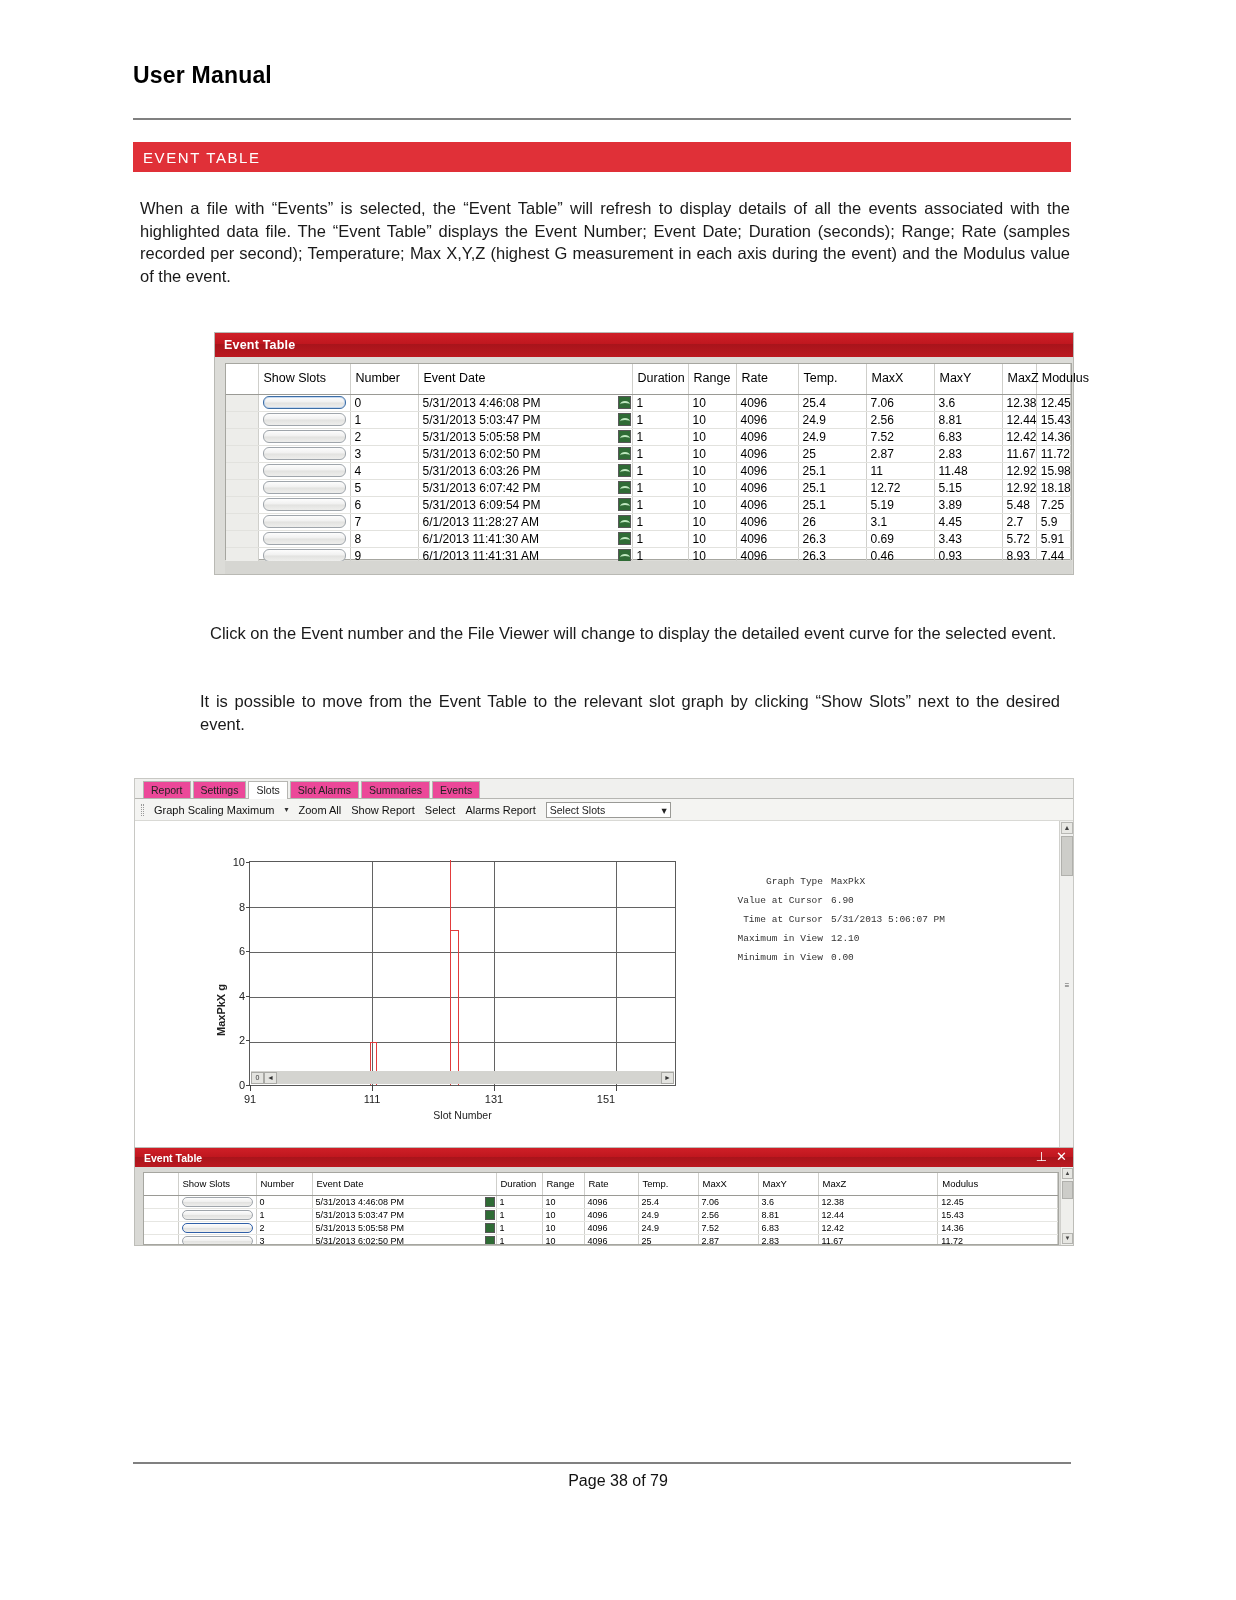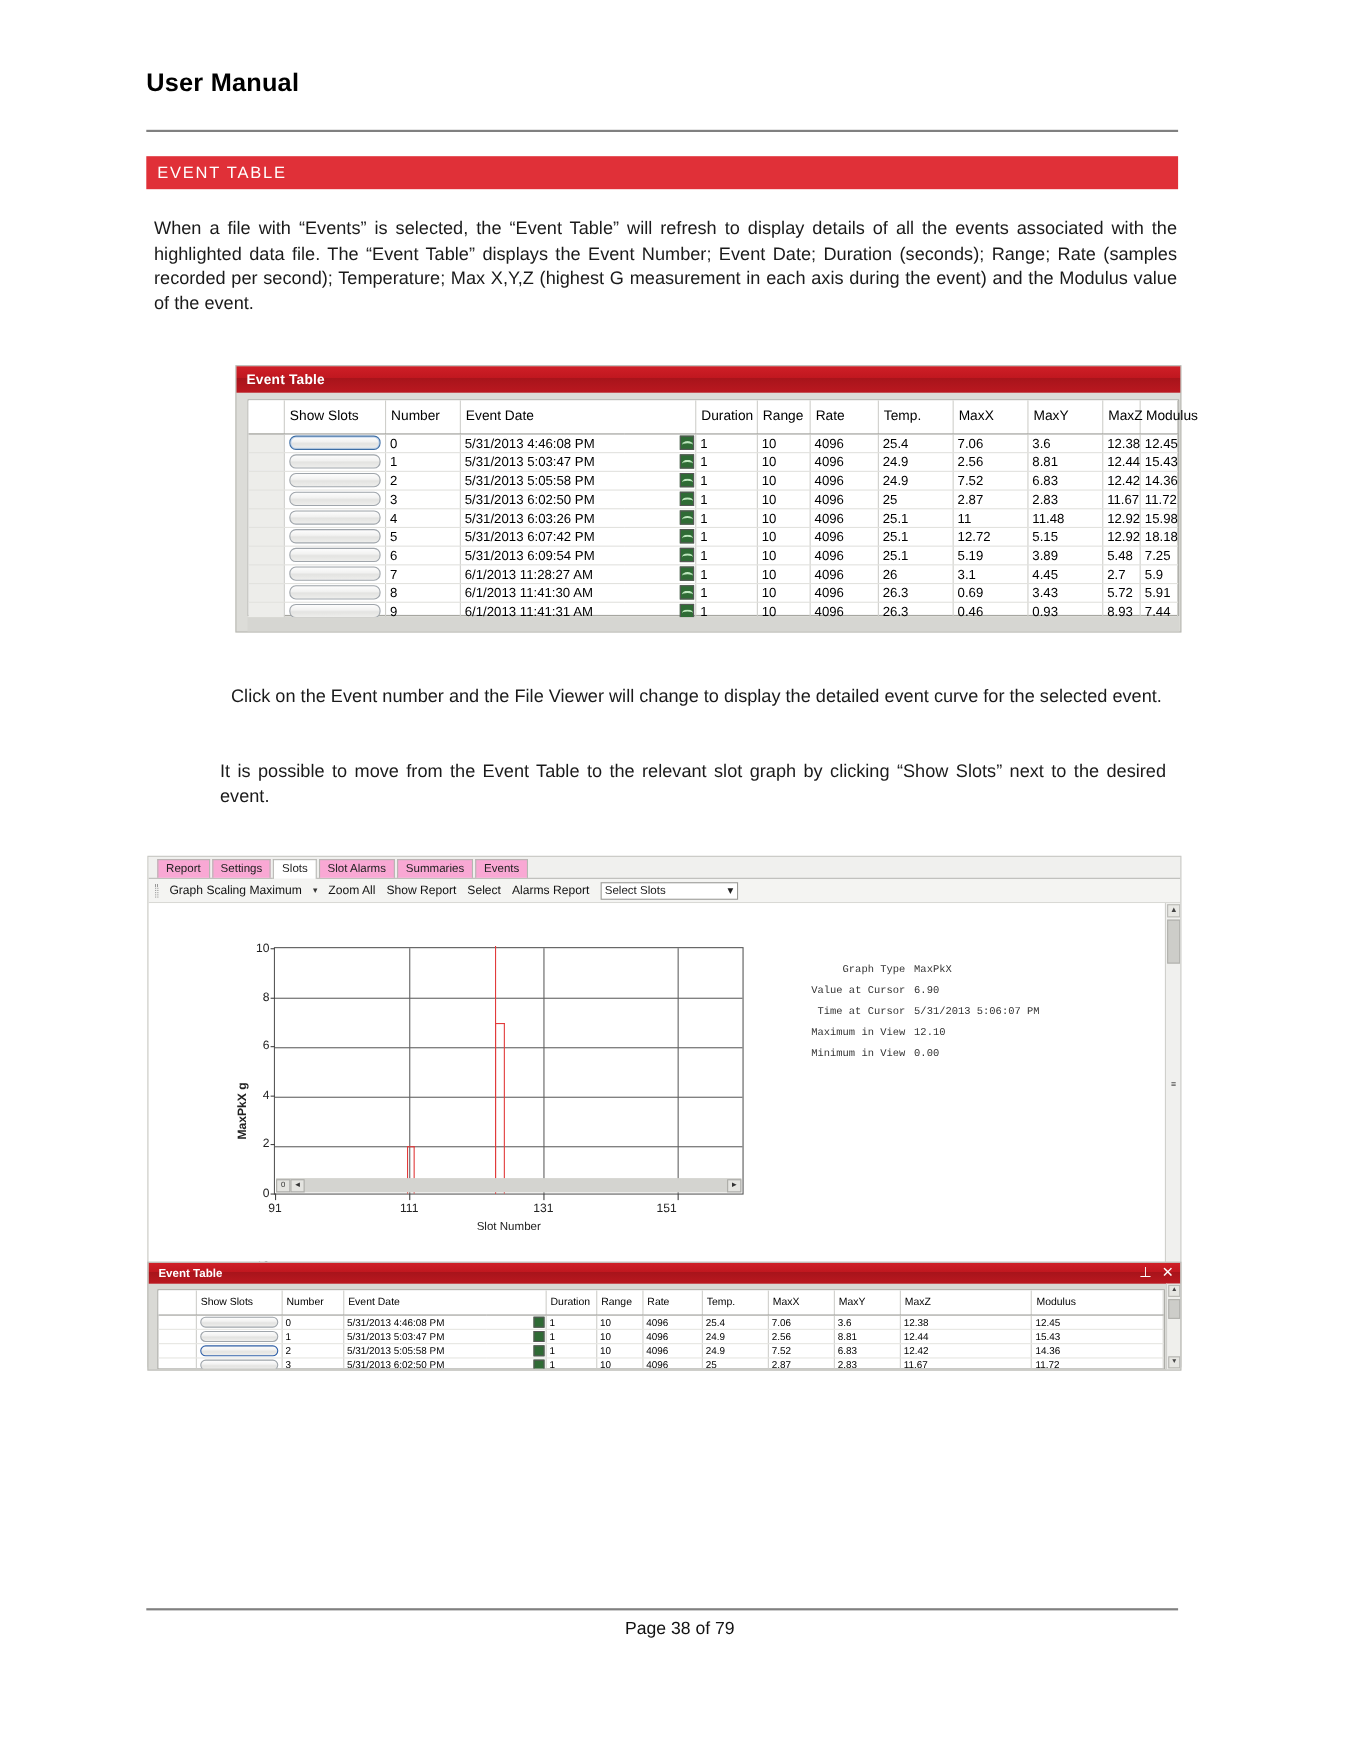--- a/index.html
+++ b/index.html
@@ -133,21 +133,21 @@
     background:#f0f0ee; border:1px solid #c8c8c4; overflow:hidden;
   }
   .tabstrip {
     height:20px; background:#f0f0ee; padding-left:8px; padding-top:3px;
     display:flex; align-items:flex-end; gap:2px;
     border-bottom:1px solid #b6b6b2;
   }
   .tab {
     font-size:10.5px; padding:2px 7px 2px 7px;
     border:1px solid #b6b6b2; border-bottom:none;
-    background:#f9a8d4; color:#222; line-height:12px; height:17px;
+    background:#ec4899; color:#222; line-height:12px; height:17px;
   }
   .tab.active { background:#fff; font-weight:normal; position:relative; top:1px; height:18px; }
   .toolbar {
     height:22px; background:#f4f4f2; display:flex; align-items:center;
     padding-left:6px; gap:10px; border-bottom:1px solid #d9d9d5;
     font-size:11px;
   }
   .grip { width:3px; height:12px; border-left:1px dotted #999; border-right:1px dotted #999; }
   .tb-item { white-space:nowrap; color:#111; }
   .caret { font-size:8px; color:#333; }

